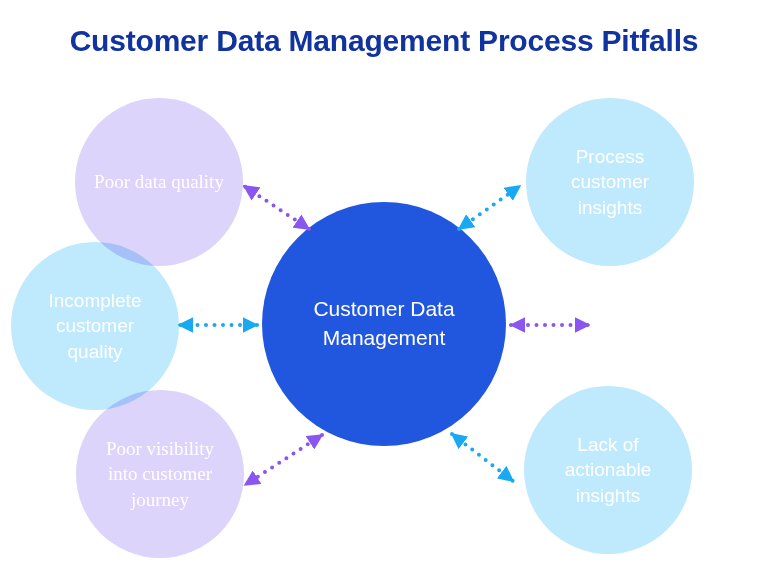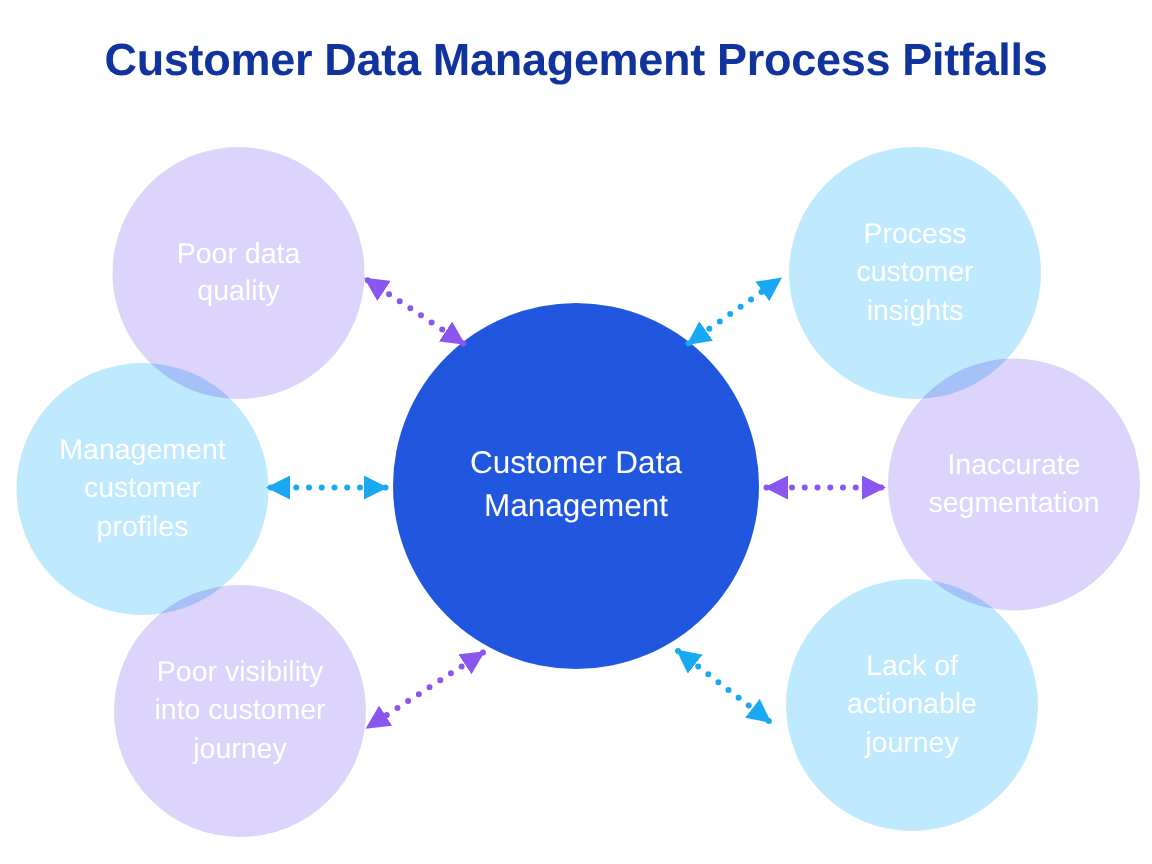--- a/index.html
+++ b/index.html
@@ -9,21 +9,21 @@
   }
   .title{
     position:absolute;top:24px;left:0;width:100%;margin:0;text-align:center;
     font-size:30px;font-weight:700;color:var(--title,#10339E);letter-spacing:-0.2px;
   }
   .sat{
     position:absolute;width:168px;height:168px;border-radius:50%;
     mix-blend-mode:multiply;display:flex;align-items:center;justify-content:center;
     text-align:center;z-index:1;
   }
-  .lav{background:var(--lavender,#DCD4FA);}
+  .lav{background:var(--lavender,#DCD4FA);font-family:Liberation Serif, serif;}
   .blu{background:var(--light-blue,#BFE9FC);}
   .sat-label{color:var(--circle-text,#FFFFFF);font-size:19px;line-height:1.32;width:138px;}
   .tl{left:75px;top:98px;}
   .ml{left:11px;top:242px;}
   .bl{left:76px;top:390px;}
   .tr{left:526px;top:98px;}
   .mr{left:592px;top:239px;}
   .br{left:524px;top:386px;}
   .center-node{
     position:absolute;left:262px;top:202px;width:244px;height:244px;border-radius:50%;
@@ -43,37 +43,34 @@
 
 <div class="canvas">
 
   <h1 class="title">Customer Data Management Process Pitfalls</h1>
 
   <div class="sat tl lav">
     <span class="sat-label">Poor data quality</span>
   </div>
 
   <div class="sat ml blu">
-    <span class="sat-label">Management customer profiles</span>
+    <span class="sat-label">Incomplete customer quality</span>
   </div>
 
   <div class="sat bl lav">
     <span class="sat-label">Poor visibility into customer journey</span>
   </div>
 
   <div class="sat tr blu">
     <span class="sat-label">Process customer insights</span>
   </div>
 
-  <div class="sat mr lav">
-    <span class="sat-label">Inaccurate segmentation</span>
-  </div>
 
   <div class="sat br blu">
-    <span class="sat-label">Lack of actionable journey</span>
+    <span class="sat-label">Lack of actionable insights</span>
   </div>
 
   <div class="center-node">
     <span class="center-label">Customer Data Management</span>
   </div>
 
   <svg class="arrows" viewBox="0 0 768 576" xmlns="http://www.w3.org/2000/svg">
     <defs>
       <marker id="ah-cyan" viewBox="0 0 4 4" markerWidth="4" markerHeight="4" refX="3.6" refY="2" orient="auto-start-reverse" markerUnits="strokeWidth">
         <path class="fill-cyan" d="M0,0 L4,2 L0,4 Z"></path>

